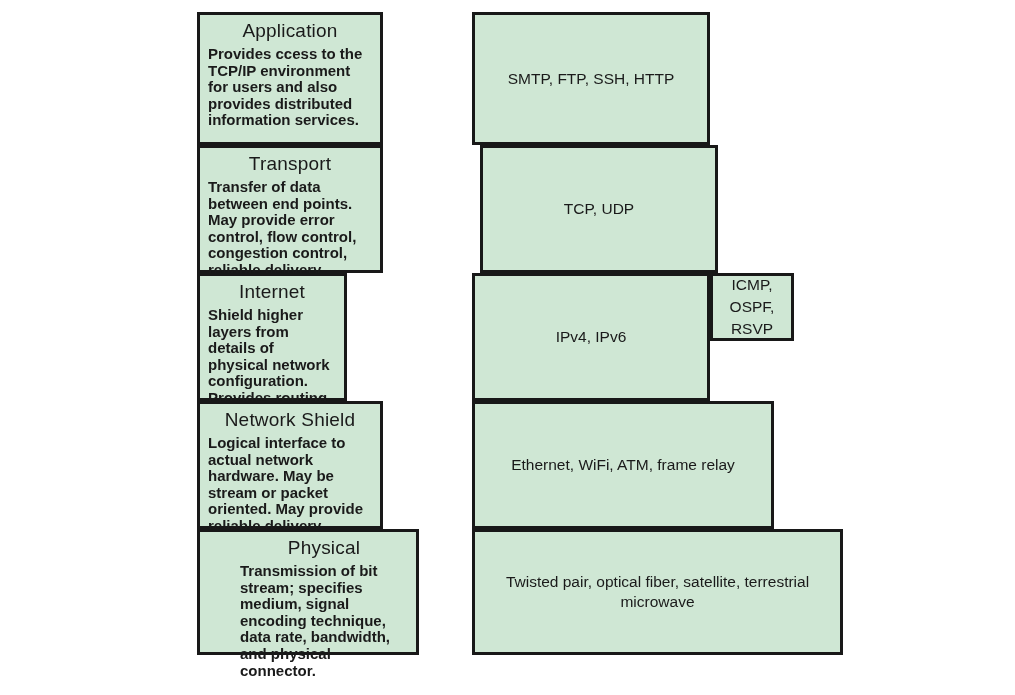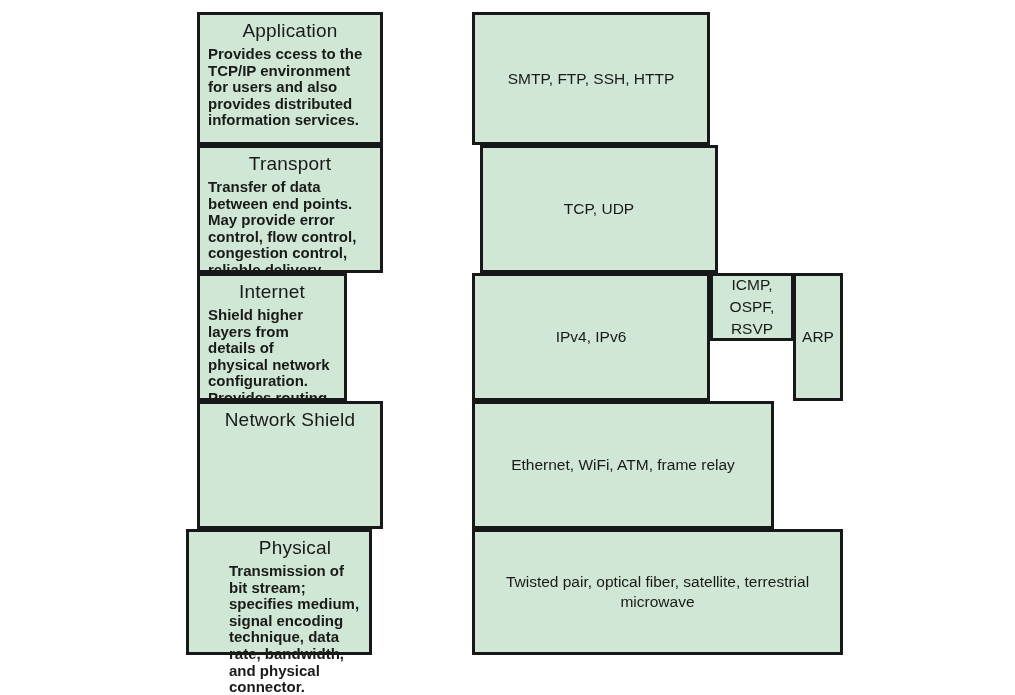--- a/index.html
+++ b/index.html
@@ -43,21 +43,21 @@
     margin-top:3px;
     white-space:normal;
     overflow:visible;
   }
 
   
   #layer-application   {left:197px;  top:12px;  width:186px; height:133px;}
   #layer-transport     {left:197px;  top:145px; width:186px; height:128px;}
   #layer-internet      {left:197px;  top:273px; width:150px; height:128px;}
   #layer-network-access{left:197px;  top:401px; width:186px; height:128px;}
-  #layer-physical      {left:186px;  top:529px; width:186px; height:126px;padding-left:40px;}
+  #layer-physical      {left:197px;  top:529px; width:222px; height:126px;padding-left:40px;}
 
   
   .proto-box{
     display:flex;
     align-items:center;
     justify-content:center;
     text-align:center;
     padding:2px 6px;
   }
   .proto-label{
@@ -92,20 +92,21 @@
     <span class="layer-desc">Transfer of data between end points. May provide error control, flow control, congestion control, reliable delivery.</span>
   </div>
 
   <div class="box layer-box" id="layer-internet">
     <span class="layer-title">Internet</span>
     <span class="layer-desc">Shield higher layers from details of physical network configuration. Provides routing. May provide QoS, congestion control.</span>
   </div>
 
   <div class="box layer-box" id="layer-network-access">
     <span class="layer-title">Network Shield</span>
+    <span class="layer-desc">Logical interface to actual network hardware. May be stream or packet oriented. May provide reliable delivery.</span>
   </div>
 
   <div class="box layer-box" id="layer-physical">
     <span class="layer-title">Physical</span>
     <span class="layer-desc">Transmission of bit stream; specifies medium, signal encoding technique, data rate, bandwidth, and physical connector.</span>
   </div>
 
   <div class="box proto-box" id="proto-application">
     <span class="proto-label">SMTP, FTP, SSH, HTTP</span>
   </div>
@@ -115,23 +116,20 @@
   </div>
 
   <div class="box proto-box" id="proto-internet">
     <span class="proto-label">IPv4, IPv6</span>
   </div>
 
   <div class="box proto-box" id="proto-icmp">
     <span class="proto-label">ICMP, OSPF, RSVP</span>
   </div>
 
-  <div class="box proto-box" id="proto-arp">
-    <span class="proto-label">ARP</span>
-  </div>
 
   <div class="box proto-box" id="proto-network-access">
     <span class="proto-label">Ethernet, WiFi, ATM, frame relay</span>
   </div>
 
   <div class="box proto-box" id="proto-physical">
     <span class="proto-label">Twisted pair, optical fiber, satellite, terrestrial microwave</span>
   </div>
 
 </div>

